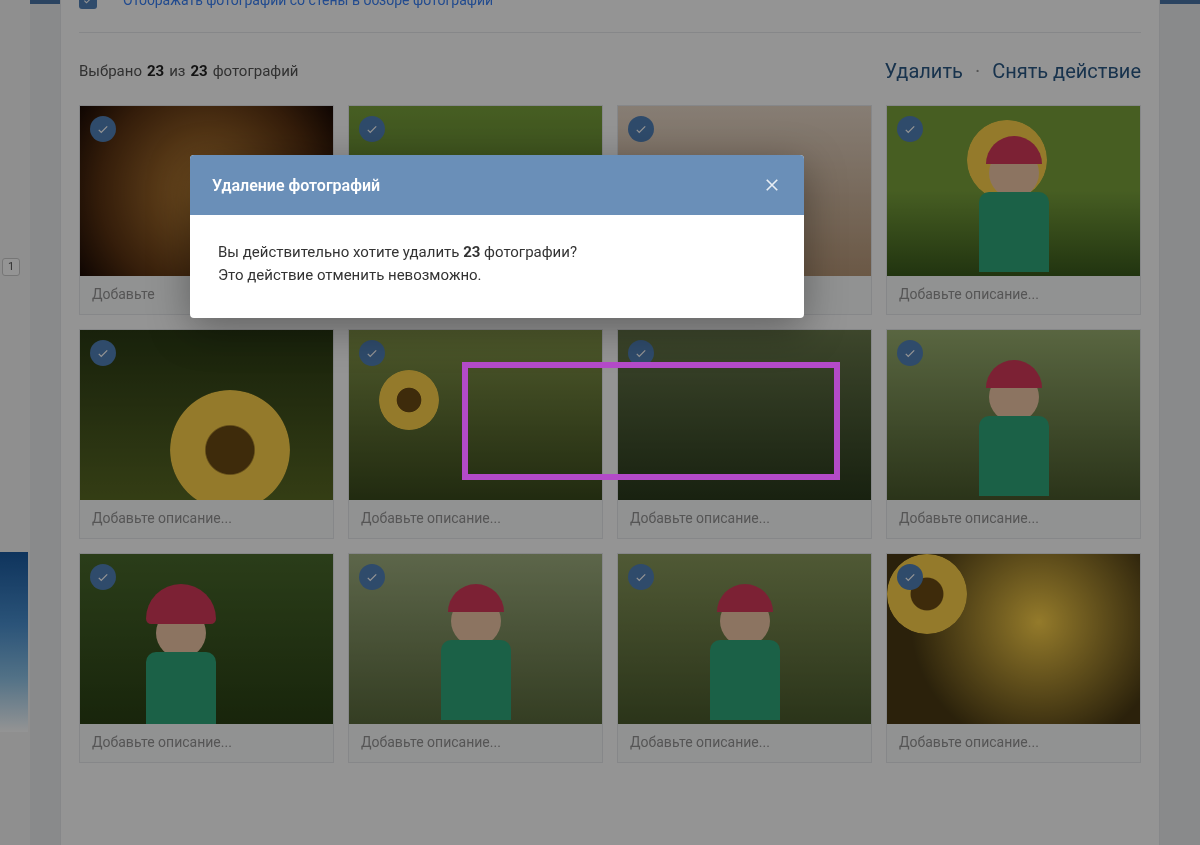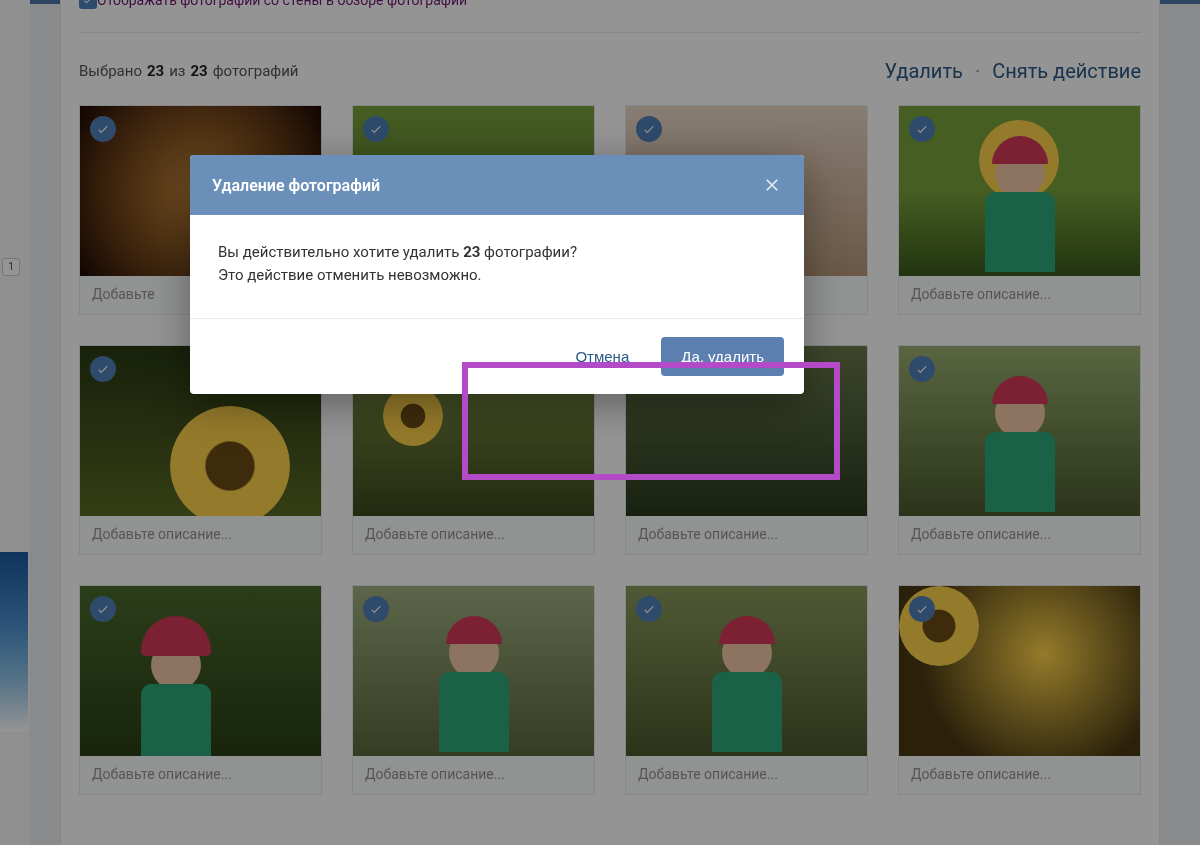--- a/index.html
+++ b/index.html
@@ -45,25 +45,25 @@
     position: absolute;
     left: 60px; top: 0; right: 40px; bottom: 0;
     background: #fff;
     border-left: 1px solid #e7e8ec;
     border-right: 1px solid #e7e8ec;
     padding: 0 18px;
   }
   .check-row {
     display: flex;
     align-items: center;
-    gap: 0;
+    gap: 26px;
     padding: 0 0 14px 0;
     height: 8px;
     overflow: hidden;
-    color: #701a75;
+    color: #3b82f6;
     font-size: 14px;
   }
   .check-row .cb {
     width: 18px; height: 18px;
     background: #5181b8;
     border-radius: 3px;
     display: flex; align-items: center; justify-content: center;
   }
   .check-row .cb svg { width: 12px; height: 12px; fill: #fff; }
   .hr { border: none; border-top: 1px solid #e7e8ec; margin: 18px 0 0 0; }
@@ -82,21 +82,21 @@
     gap: 12px;
     align-items: center;
     color: #2a5885;
     font-size: 20px;
   }
   .selection-row .right .dot { color: #939393; }
   .selection-row .right span.link { cursor: pointer; }
   .grid {
     display: grid;
     grid-template-columns: repeat(4, 1fr);
-    gap: 30px;
+    gap: 14px;
   }
   .thumb {
     border: 1px solid #e7e8ec;
   }
   .thumb-img {
     position: relative;
     height: 170px;
     background: #3a4a2f;
     overflow: hidden;
   }
@@ -444,19 +444,15 @@
           <path d="M5 5 L19 19 M19 5 L5 19"></path>
         </svg>
     </span>
   </div>
   <div class="modal-body">
     <div>
       <span>Вы действительно хотите удалить </span><b>23</b><span> фотографии?</span>
     </div>
     <div>Это действие отменить невозможно.</div>
   </div>
-  <div class="modal-footer">
-    <button class="btn-cancel">Отмена</button>
-    <button class="btn-confirm">Да, удалить</button>
-  </div>
 </div>
 
 <div class="highlight-box"></div>
 
 </body></html>

